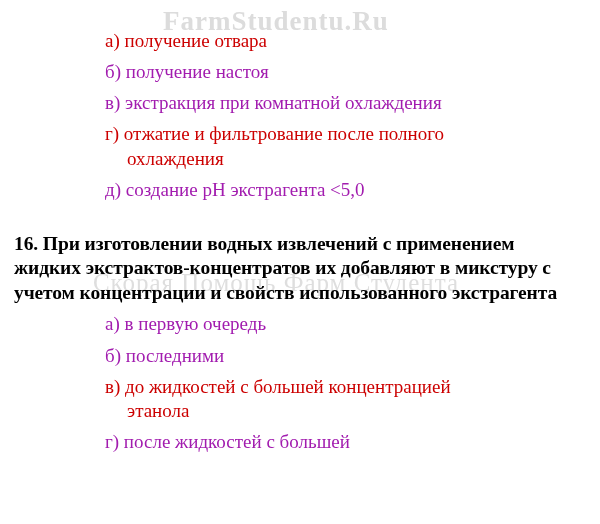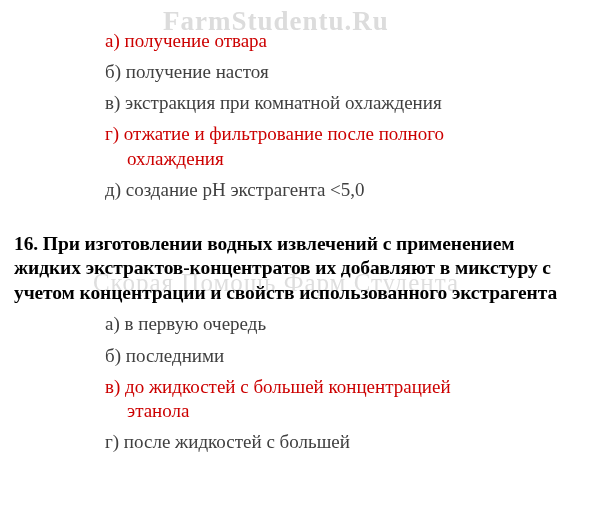--- a/index.html
+++ b/index.html
@@ -85,21 +85,21 @@
   }
   .option .cont {
     display: block;
     padding-left: 22px;
   }
 
   .red {
     color: #cc0000;
   }
   .black {
-    color: #404040;
+    color: #a21caf;
   }
 
   
   .q2 {
     margin-top: 30px;
   }
   .q2 .q-stem {
     margin-bottom: 3px;
   }
   .q2 .options .option {

